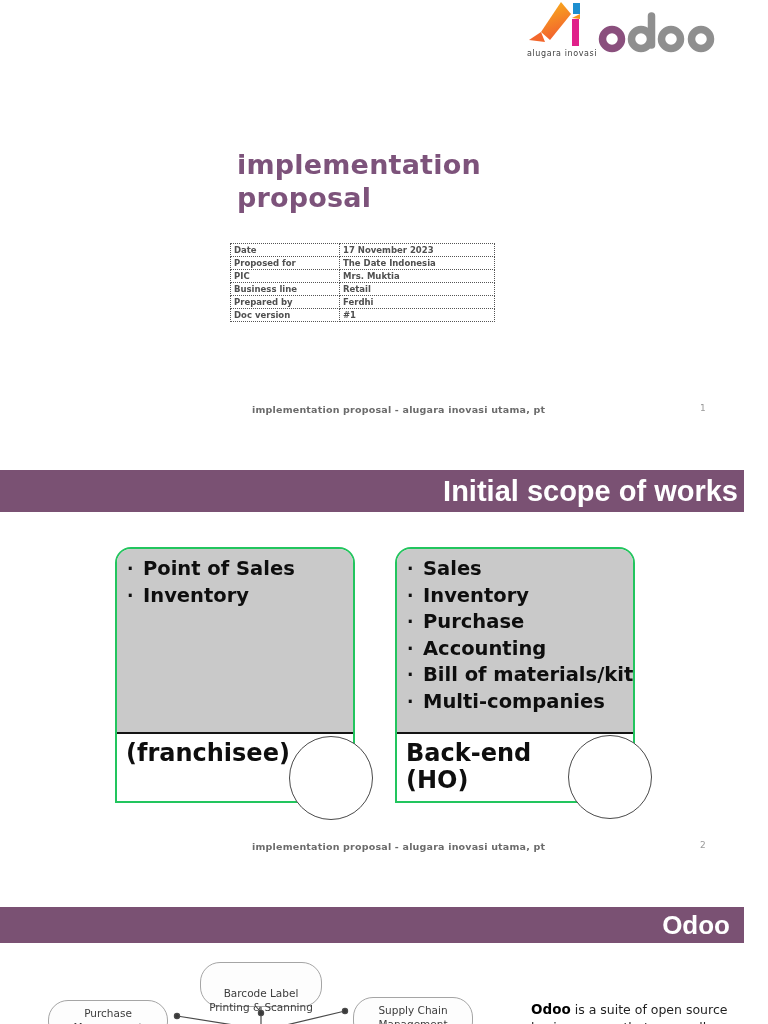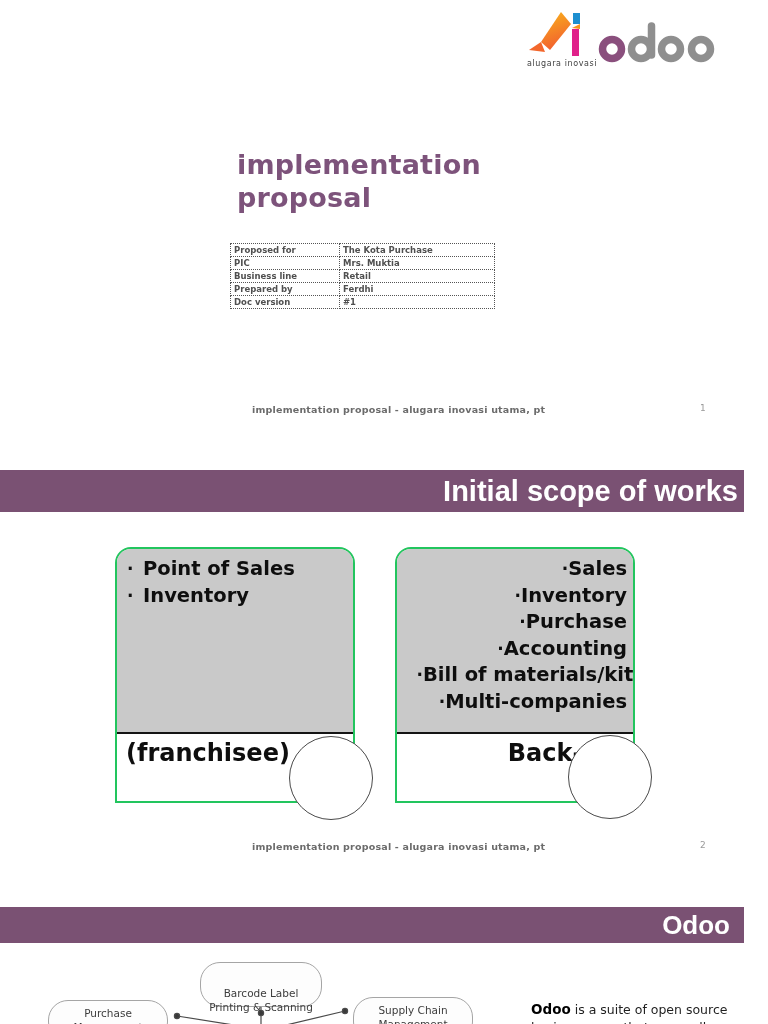--- a/index.html
+++ b/index.html
@@ -1,20 +1,20 @@
 <!DOCTYPE html>
 <html><head>
 <meta charset="utf-8">
 <style>
   html,body{margin:0;padding:0;background:#fff;}
   #canvas{position:relative;width:768px;height:1024px;overflow:hidden;background:#fff;
           font-family:"DejaVu Sans",sans-serif;}
 
   
-  .logo-group{position:absolute;left:527px;top:10px;width:195px;height:58px;text-align:right;}
+  .logo-group{position:absolute;left:527px;top:0;width:195px;height:58px;text-align:right;}
   .sr{position:absolute;width:1px;height:1px;overflow:hidden;clip:rect(0 0 0 0);}
   .page-title{position:absolute;left:237px;top:148px;
               font-size:27px;line-height:33px;font-weight:800;color:#7d537b;letter-spacing:.2px;}
   table.info{position:absolute;left:230px;top:243px;width:265px;border-collapse:collapse;
              font-weight:bold;font-size:8.5px;color:#4f4f4f;table-layout:fixed;}
   table.info td{border:1px dotted #555;padding:1px 2px 1px 3px;height:10px;overflow:hidden;white-space:nowrap;}
   table.info td.lbl{width:103px;}
 
   .footer-line{position:absolute;left:252px;font-size:9.5px;font-weight:bold;color:#6b6b6b;letter-spacing:.2px;}
   .page-num{position:absolute;left:700px;font-size:9px;color:#9a9a9a;}
@@ -80,23 +80,27 @@
       <span class="sr">odoo</span>
     </div>
 
     <div class="page-title">
       <div>implementation</div>
       <div>proposal</div>
     </div>
 
     <table class="info">
       <tbody>
+          <tr>
+        <td class="lbl">Date</td>
+        <td>17 November 2023</td>
+          </tr>
       <tr>
         <td class="lbl">Proposed for</td>
-        <td>The Kota Purchase</td>
+        <td>The Date Indonesia</td>
           </tr>
       <tr>
         <td class="lbl">PIC</td>
         <td>Mrs. Muktia</td>
           </tr>
       <tr>
         <td class="lbl">Business line</td>
         <td>Retail</td>
           </tr>
       <tr>
@@ -121,21 +125,21 @@
       <div class="gray">
         <div class="scope-item">Point of Sales</div>
         <div class="scope-item">Inventory</div>
       </div>
       <div class="scope-label">
         <div>(franchisee)</div>
       </div>
     </div>
     <div class="corner-circle" style="left:289px;top:736px;"></div>
 
-    <div class="scope-box" style="left:395px;text-align:right;">
+    <div class="scope-box" style="left:395px;">
       <div class="gray">
         <div class="scope-item">Sales</div>
         <div class="scope-item">Inventory</div>
         <div class="scope-item">Purchase</div>
         <div class="scope-item">Accounting</div>
         <div class="scope-item">Bill of materials/kit</div>
         <div class="scope-item">Multi-companies</div>
       </div>
       <div class="scope-label">
         <div>Back-end</div>

